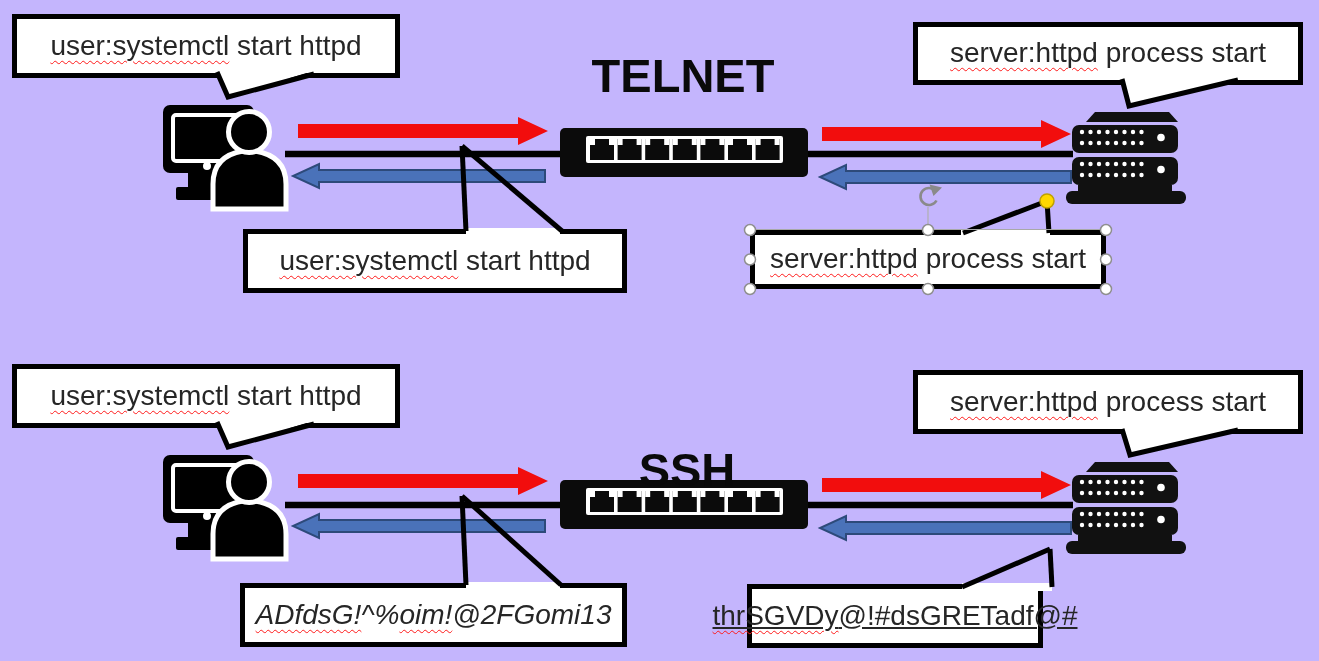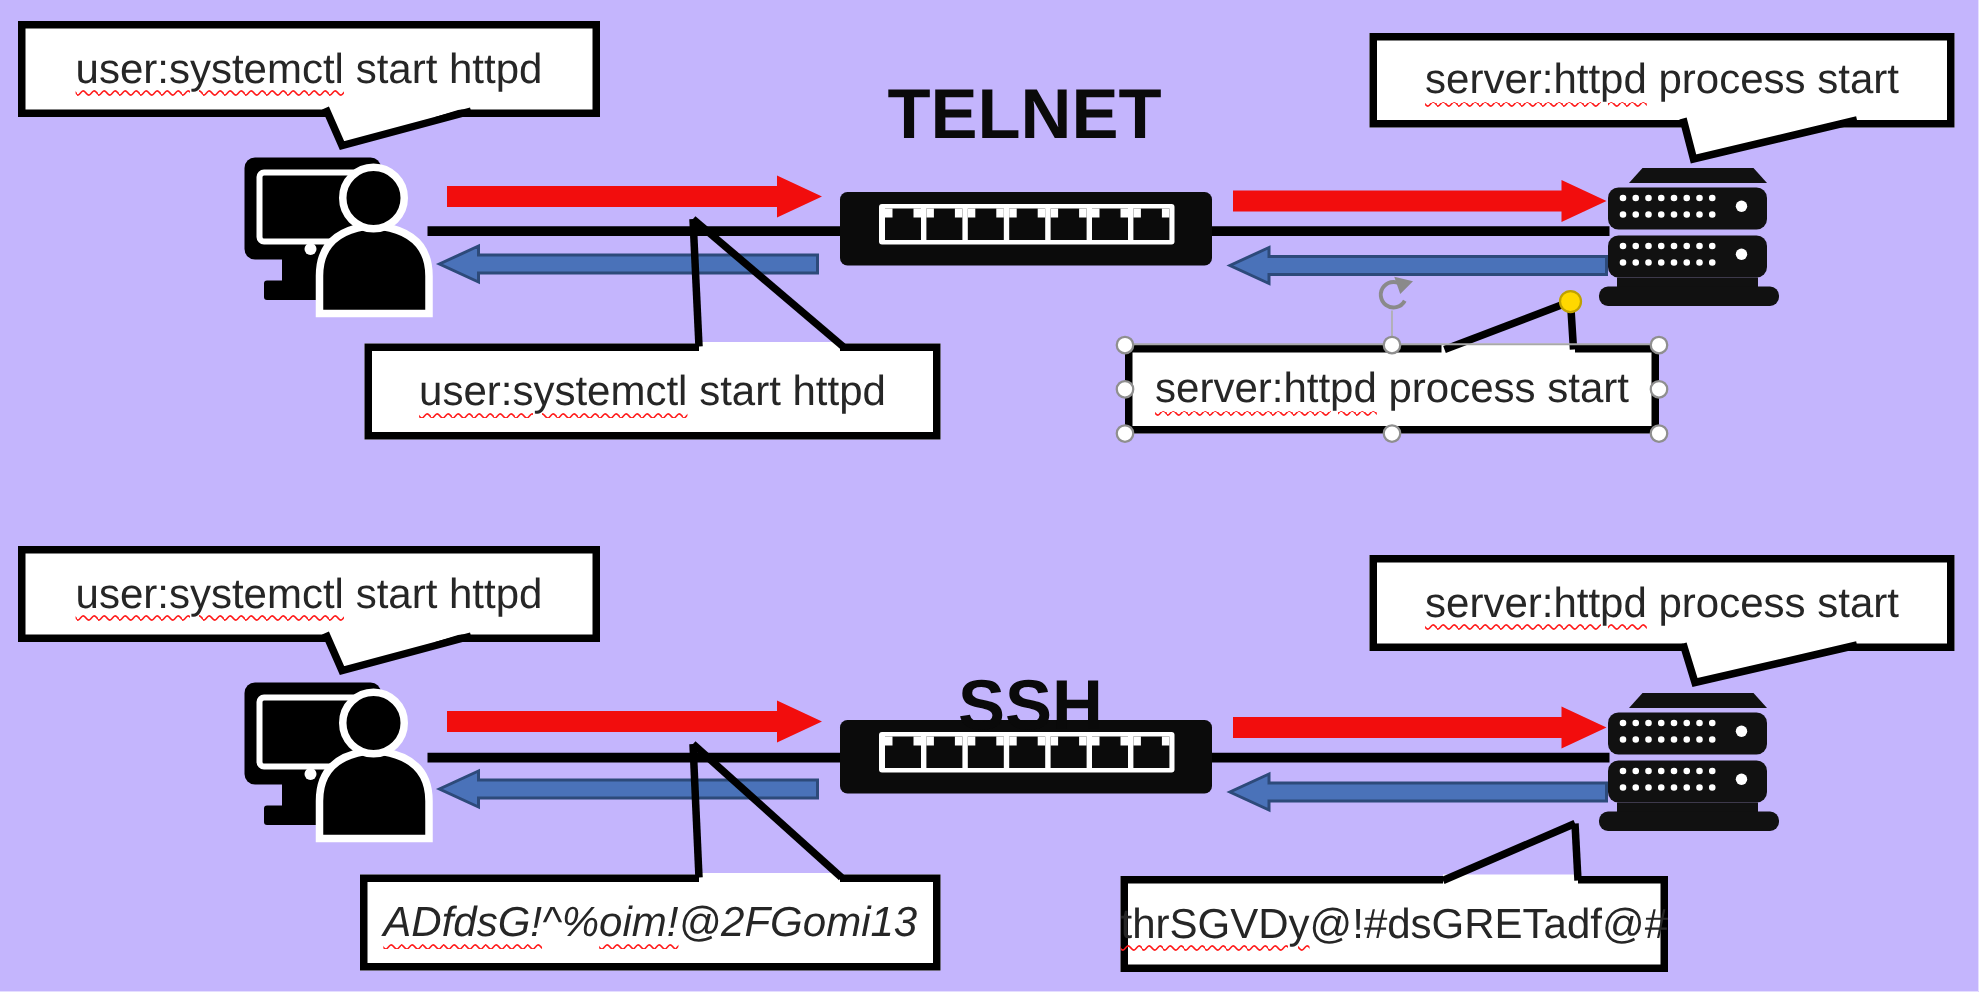--- a/index.html
+++ b/index.html
@@ -192,21 +192,21 @@
   </div>
 
   <div class="textbox" style="left:913px;top:370px;width:390px;height:64px;">
     <span class="txt"><span class="wavy">server:httpd</span><span> process start</span></span>
   </div>
 
   <div class="textbox" style="left:240px;top:583px;width:387px;height:64px;font-style:italic;">
     <span class="txt"><span class="wavy">ADfdsG!</span><span>^%</span><span class="wavy">oim!</span><span>@2FGomi13</span></span>
   </div>
 
-  <div class="textbox" style="left:747px;top:584px;width:365px;height:64px;">
+  <div class="textbox" style="left:747px;top:584px;width:296px;height:64px;text-decoration:underline;">
     <span class="txt"><span class="wavy">thrSGVDy</span><span>@!#dsGRETadf@#</span></span>
   </div>
 
   <svg class="layer overlay" viewBox="0 0 1319 661">
 
     <g>
       <polygon points="217,71 313,71 228,97" fill="#fff"></polygon>
       <path d="M217,72 L228,97 L314,74" fill="none" stroke="#000" stroke-width="5"></path>
     </g>
     <g>

